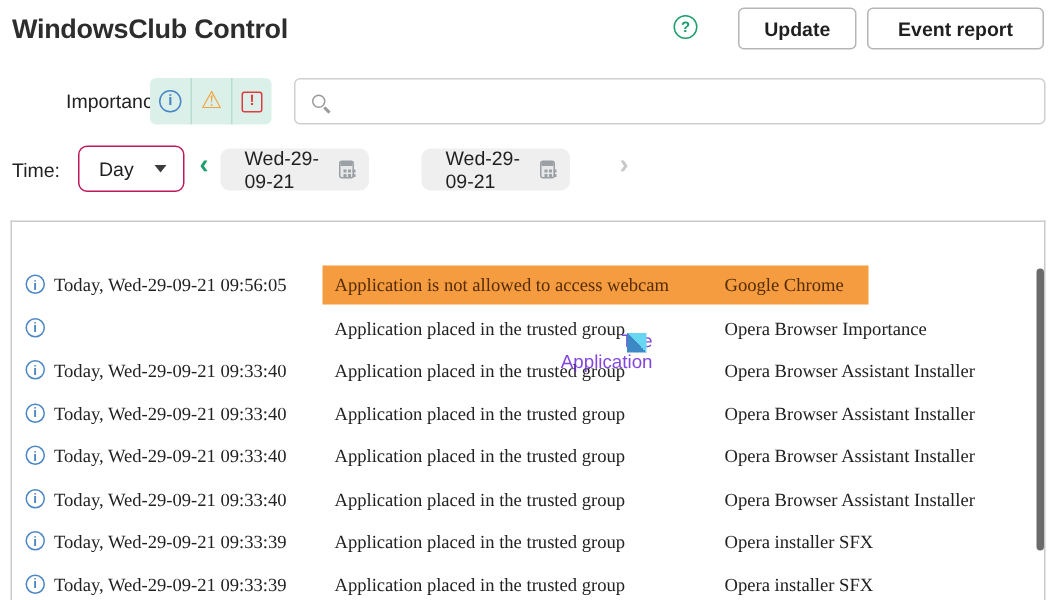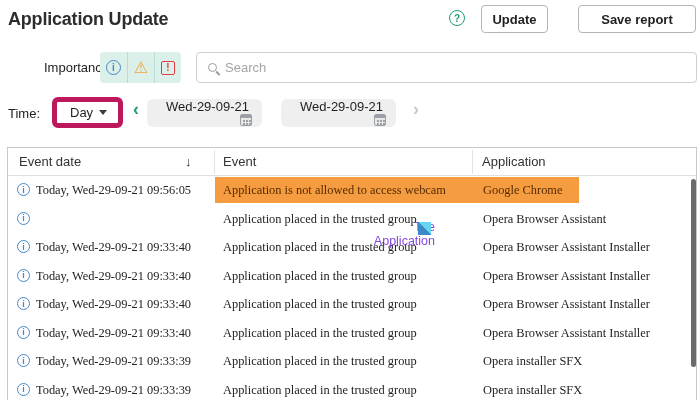--- a/index.html
+++ b/index.html
@@ -12,21 +12,21 @@
   html,body{width:700px;height:400px;}
   body{font-family:"Liberation Sans",sans-serif;background:#fff;overflow:hidden;}
   .app{position:relative;width:700px;height:400px;background:#fff;overflow:hidden;}
 
   
   .page-title{position:absolute;left:8px;top:9px;font-size:18px;font-weight:bold;color:var(--text);letter-spacing:-.2px;}
   .help{position:absolute;left:449px;top:10px;width:16px;height:16px;border:1.6px solid var(--accent-green);
         border-radius:50%;color:var(--accent-green);font-size:10px;font-weight:bold;display:flex;align-items:center;justify-content:center;cursor:pointer;}
   .btn{position:absolute;top:5px;height:28px;background:#fff;border:1px solid #b5b5b5;border-radius:4px;
        font-size:13px;font-weight:bold;color:#1f1f1f;display:flex;align-items:center;justify-content:center;cursor:pointer;}
-  .btn-update{left:481px;width:67px;}
+  .btn-update{left:492px;width:79px;}
   .btn-save{left:578px;width:118px;}
 
   
   .imp-label{position:absolute;left:8px;top:60px;font-size:13px;color:#222;margin-left:36px;}
   .imp-group{position:absolute;left:100px;top:52px;height:31px;display:flex;background:var(--importance-bg);
              border-radius:4px;overflow:hidden;}
   .imp-seg{width:27px;display:flex;align-items:center;justify-content:center;cursor:pointer;}
   .imp-seg + .imp-seg{border-left:1px solid var(--importance-sep);}
   .ic-info{width:15px;height:15px;border:1.5px solid var(--info-blue);border-radius:50%;color:var(--info-blue);
            font-size:10px;font-weight:bold;display:flex;align-items:center;justify-content:center;}
@@ -36,28 +36,28 @@
   .search{position:absolute;left:196px;top:52px;width:501px;height:31px;border:1px solid #cfcfcf;border-radius:4px;
           display:flex;align-items:center;padding-left:11px;background:#fff;}
   .mag{width:9px;height:9px;border:1.5px solid #9b9b9b;border-radius:50%;position:relative;flex:0 0 auto;}
   .mag::after{content:"";position:absolute;width:1.5px;height:5px;background:#9b9b9b;left:8px;top:7px;transform:rotate(-45deg);}
   .search input{border:none;outline:none;font-family:"Liberation Sans",sans-serif;font-size:13px;color:#333;
           margin-left:8px;width:440px;background:transparent;}
   .search input::placeholder{color:var(--muted);}
 
   
   .time-label{position:absolute;left:8px;top:106px;font-size:13px;color:#222;}
-  .day-select{position:absolute;left:52px;top:97px;width:71px;height:31px;border:5px solid #be185d;border-radius:6px;
+  .day-select{position:absolute;left:52px;top:97px;width:71px;height:31px;border:1px solid #be185d;border-radius:6px;
               background:#fff;display:flex;align-items:center;padding:0 11px 0 13px;cursor:pointer;font-size:13px;color:#1f1f1f;}
   .caret{margin-left:auto;width:0;height:0;border-left:4px solid transparent;border-right:4px solid transparent;border-top:5px solid #3c3c3c;}
   .chev{position:absolute;top:100px;font-size:18px;font-weight:bold;line-height:1;cursor:pointer;}
   .chev-left{left:133px;color:var(--accent-green);}
   .chev-right{left:413px;color:#c8c8c8;}
-  .date-btn{position:absolute;top:99px;width:115px;height:28px;background:#efefef;border-radius:6px;
-            display:flex;align-items:center;padding:0 10px 0 16px;font-size:13px;color:#1f1f1f;cursor:pointer;flex-direction:column;}
+  .date-btn{position:absolute;top:99px;width:99px;height:28px;background:#efefef;border-radius:6px;
+            display:flex;align-items:center;padding:0 10px 0 16px;font-size:13px;color:#1f1f1f;cursor:pointer;}
   .date-from{left:147px;}
   .date-to{left:281px;}
   .cal{margin-left:auto;width:12px;height:12px;border:1px solid #9aa0a6;border-radius:2px;position:relative;
        background:linear-gradient(#9aa0a6 0 3px,#e8e8e8 3px);}
   .cal::after{content:"";position:absolute;left:2px;top:5px;width:2px;height:2px;background:#9aa0a6;
        box-shadow:3px 0 #9aa0a6,6px 0 #9aa0a6,0 3px #9aa0a6,3px 3px #9aa0a6,6px 3px #9aa0a6;}
 
   
   .table-box{position:absolute;left:7px;top:147px;width:690px;height:253px;border:1px solid var(--border);border-bottom:none;background:#fff;}
   .thead{position:absolute;left:0;top:0;right:0;height:28px;border-bottom:1px solid #e0e0e0;font-size:13px;color:#333;}
@@ -87,79 +87,70 @@
   .wm1{font-size:12px;line-height:13px;}
   .wm2{font-size:12.5px;line-height:14px;}
   .wm-logo{position:absolute;left:78px;top:1px;width:13px;height:13px;
            background:linear-gradient(45deg,#1b75bc 50%,#4dd0f0 50%);}
 </style>
 </head>
 <body>
 
 <div class="app">
 
-  <div class="page-title">Application Update</div>
+  <div class="page-title">WindowsClub Control</div>
   <div class="help">?</div>
   <div class="btn btn-update">Update</div>
-  <div class="btn btn-save">Save report</div>
+  <div class="btn btn-save">Event report</div>
 
   <div class="imp-label">Importance:</div>
   <div class="imp-group">
     <div class="imp-seg">
       <span class="ic-info">i</span>
     </div>
     <div class="imp-seg">
       <span class="ic-warn">⚠</span>
     </div>
     <div class="imp-seg">
       <span class="ic-crit">!</span>
     </div>
   </div>
   <div class="search">
     <span class="mag"></span>
-    <input type="text" placeholder="Search" style="">
   </div>
 
   <div class="time-label">Time:</div>
   <div class="day-select">
     <span>Day</span>
     <span class="caret"></span>
   </div>
   <div class="chev chev-left">‹</div>
   <div class="date-btn date-from">
     <span>Wed-29-09-21</span>
     <span class="cal"></span>
   </div>
   <div class="date-btn date-to">
     <span>Wed-29-09-21</span>
     <span class="cal"></span>
   </div>
   <div class="chev chev-right">›</div>
 
   <div class="table-box">
-    <div class="thead">
-      <span class="th th-date">Event date</span>
-      <span class="sort">↓</span>
-      <span class="vsep vsep1"></span>
-      <span class="th th-event">Event</span>
-      <span class="vsep vsep2"></span>
-      <span class="th th-app">Application</span>
-    </div>
 
     <div class="rows">
       <div class="row highlight">
         <span class="rinfo">i</span>
         <span class="cell c-date">Today, Wed-29-09-21 09:56:05</span>
         <span class="cell c-event">Application is not allowed to access webcam</span>
         <span class="cell c-app">Google Chrome</span>
       </div>
       <div class="row">
         <span class="rinfo">i</span>
         <span class="cell c-event">Application placed in the trusted group</span>
-        <span class="cell c-app">Opera Browser Assistant</span>
+        <span class="cell c-app">Opera Browser Importance</span>
       </div>
       <div class="row">
         <span class="rinfo">i</span>
         <span class="cell c-date">Today, Wed-29-09-21 09:33:40</span>
         <span class="cell c-event">Application placed in the trusted group</span>
         <span class="cell c-app">Opera Browser Assistant Installer</span>
       </div>
       <div class="row">
         <span class="rinfo">i</span>
         <span class="cell c-date">Today, Wed-29-09-21 09:33:40</span>

